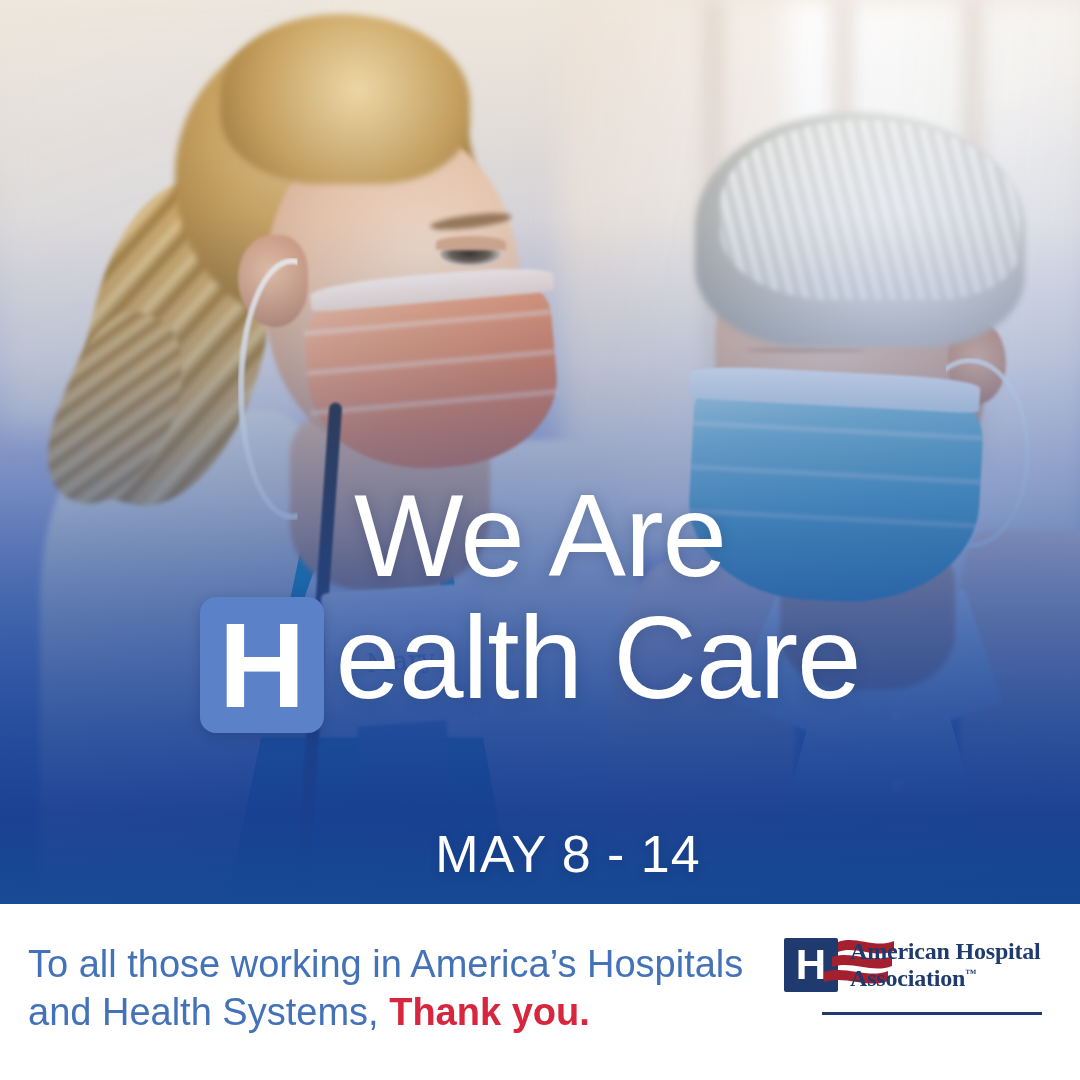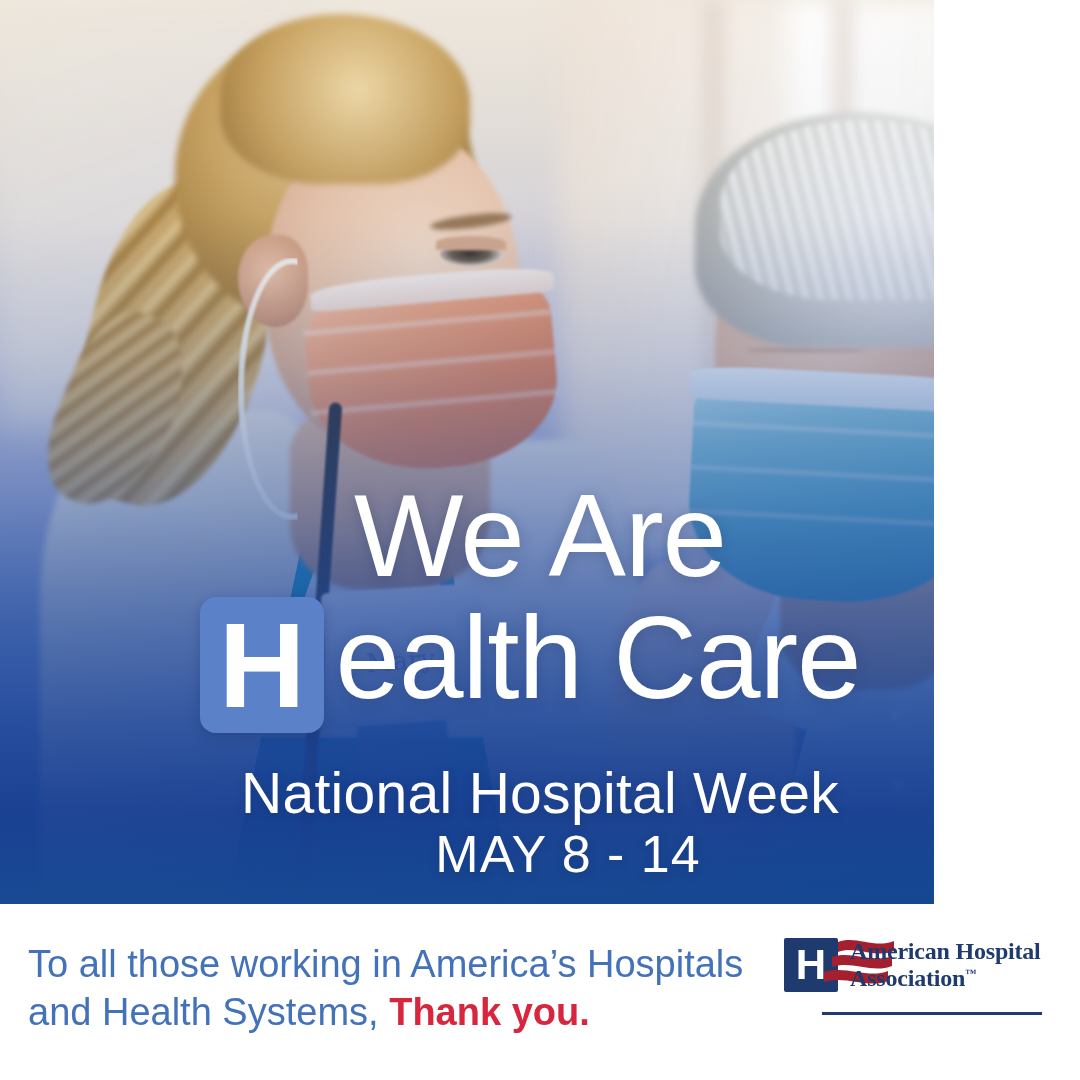--- a/index.html
+++ b/index.html
@@ -3,21 +3,21 @@
 <meta charset="utf-8">
 <style>
   html,body{margin:0;padding:0;background:#fff;}
   body{font-family:"Liberation Sans",sans-serif;}
   .poster{
     position:relative;width:1080px;height:1080px;overflow:hidden;background:#fff;
   }
 
   
   .photo{
-    position:absolute;left:0;top:0;width:934px;height:904px;overflow:hidden;
+    position:absolute;left:0;top:0;width:1080px;height:904px;overflow:hidden;
     background:linear-gradient(178deg,#efe8dd 0%,#e9e2da 14%,#ded9db 26%,#cfcddd 38%,#b9bbda 50%,#9aa6d2 62%,#7e95cc 72%,#5b80c0 82%,#2f63a8 91%,#134a90 100%);
   }
   .ph-layer{position:absolute;inset:0;}
 
   
   .curtain-a{position:absolute;left:560px;top:0;width:250px;height:560px;
     background:linear-gradient(100deg,rgba(238,226,214,.95),rgba(250,248,245,.98));filter:blur(14px);}
   .curtain-b{position:absolute;left:790px;top:0;width:300px;height:620px;
     background:linear-gradient(95deg,rgba(255,255,255,.97),rgba(243,240,236,.92));filter:blur(12px);}
   .curtain-fold{position:absolute;top:0;width:26px;height:600px;
@@ -253,21 +253,20 @@
 
     <div class="wash"></div>
     <div class="wash2"></div>
 
     <div class="copy">
       <div class="hl hl1">We Are</div>
       <div class="hbadge">
         <span>H</span>
       </div>
       <div class="hl hl2">ealth Care</div>
-      <div class="sub sub1">National Hospital Week</div>
       <div class="sub sub2">MAY 8 - 14</div>
     </div>
   </div>
 
   <div class="bar">
 
     <div class="bar-text">
       <span>To all those working in America’s Hospitals and Health Systems, </span><span class="thanks">Thank you.</span>
     </div>
 

